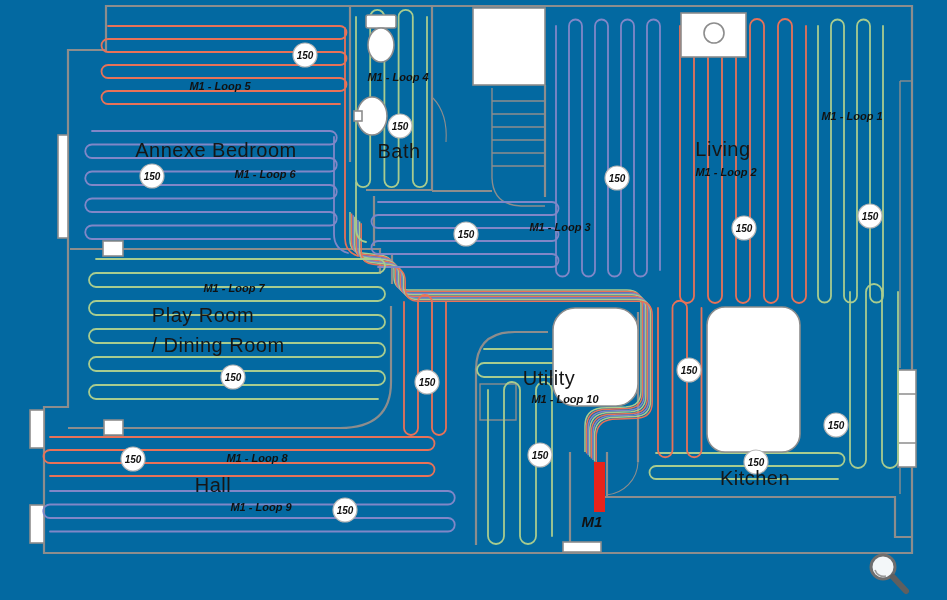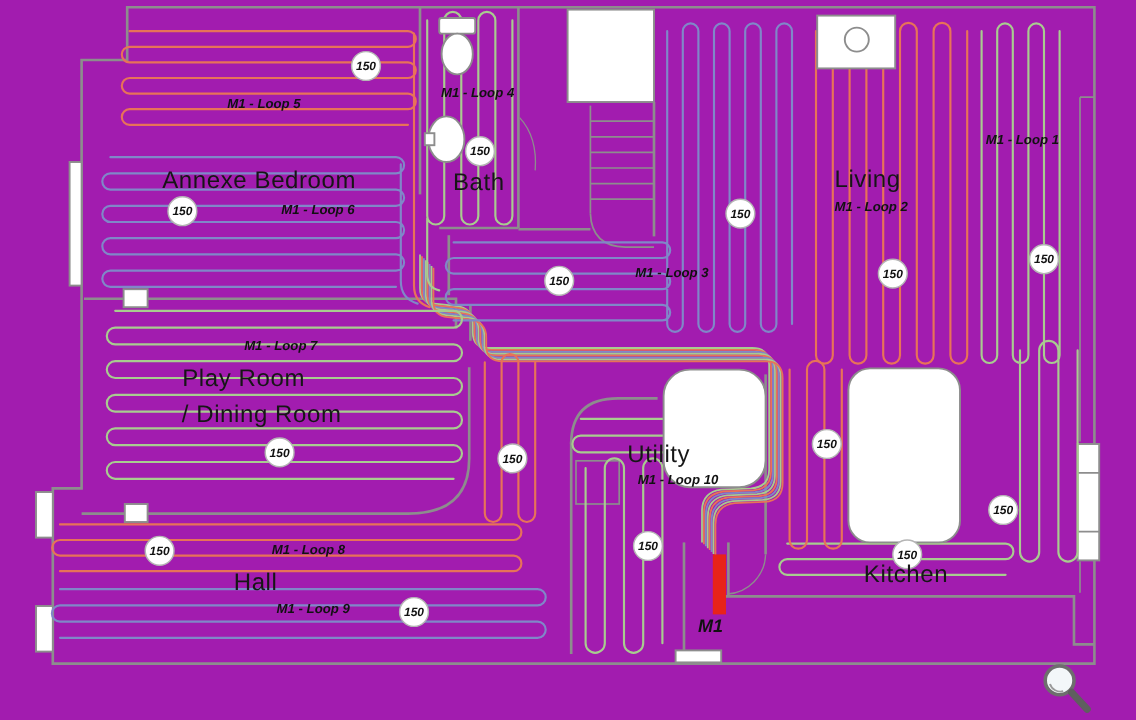--- a/index.html
+++ b/index.html
@@ -1,16 +1,16 @@
 <!DOCTYPE html>
 <html><head>
 <meta charset="utf-8">
 <style>
   html,body{margin:0;padding:0;background:#ffffff;}
-  .plan-wrap{position:relative;width:947px;height:600px;background:#a21caf;overflow:hidden;
+  .plan-wrap{position:relative;width:947px;height:600px;background:#0369a1;overflow:hidden;
              font-family:"Liberation Sans", sans-serif;}
   svg{display:block;}
   .wall{fill:none;stroke:var(--wall,#8d8d8d);stroke-width:2.2;stroke-linejoin:miter;}
   .wall-thin{fill:none;stroke:var(--wall,#8d8d8d);stroke-width:1.4;}
   .wall-fill{fill:#ffffff;stroke:var(--wall,#8d8d8d);stroke-width:1.6;}
   .fixture{fill:#ffffff;stroke:var(--wall,#8d8d8d);stroke-width:1.6;}
   .arc{fill:none;stroke:var(--wall,#8d8d8d);stroke-width:1.1;}
   .room-label{font-size:20px;fill:#161616;text-anchor:middle;letter-spacing:.5px;}
   .loop-label{font-size:11px;font-weight:bold;font-style:italic;fill:#111;text-anchor:middle;}
   .manifold-label{font-size:15px;font-weight:bold;font-style:italic;fill:#111;text-anchor:middle;}

